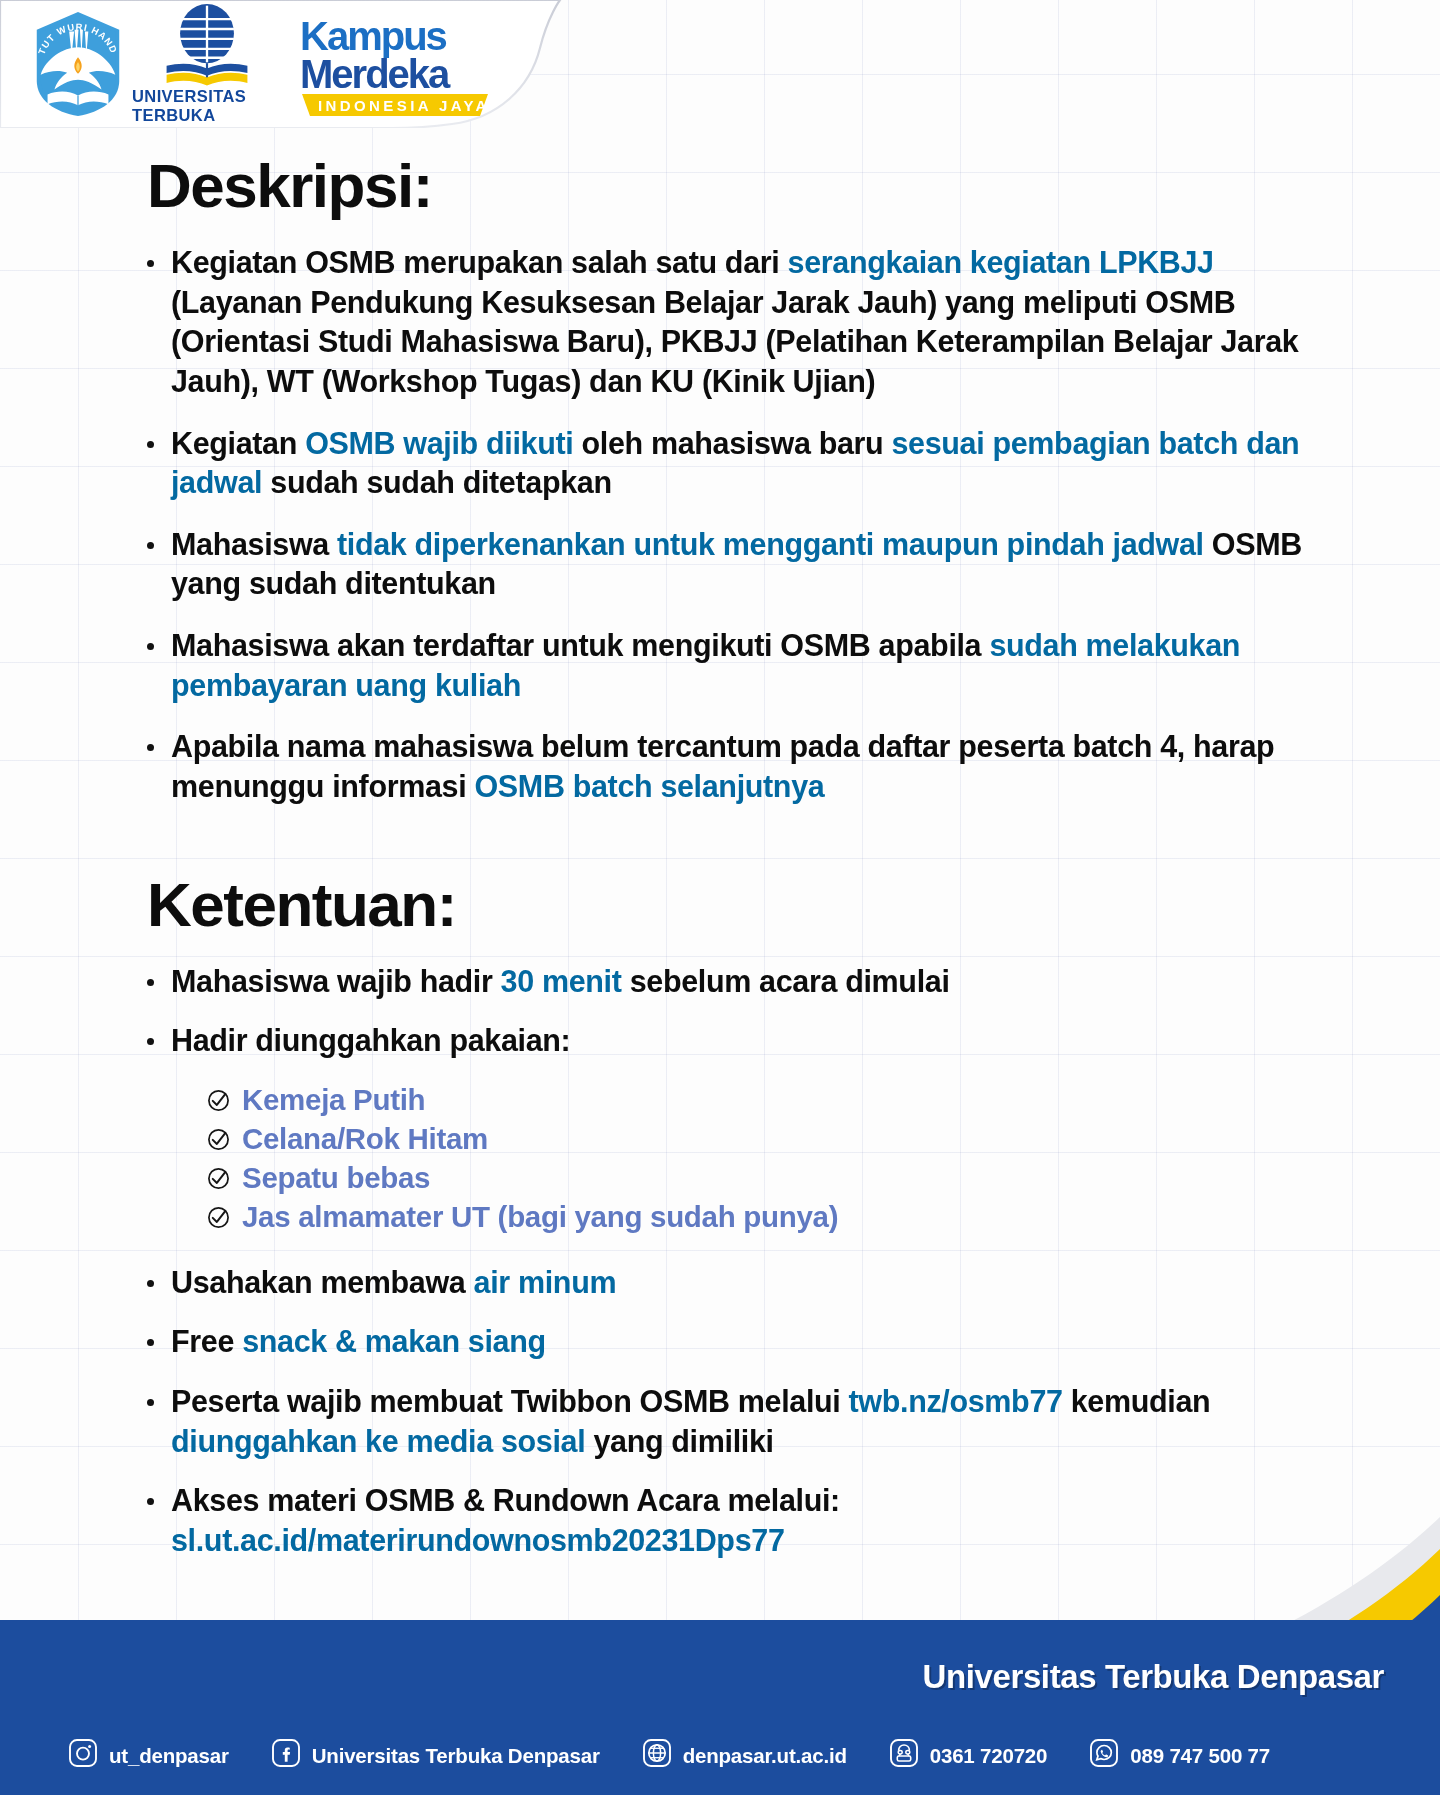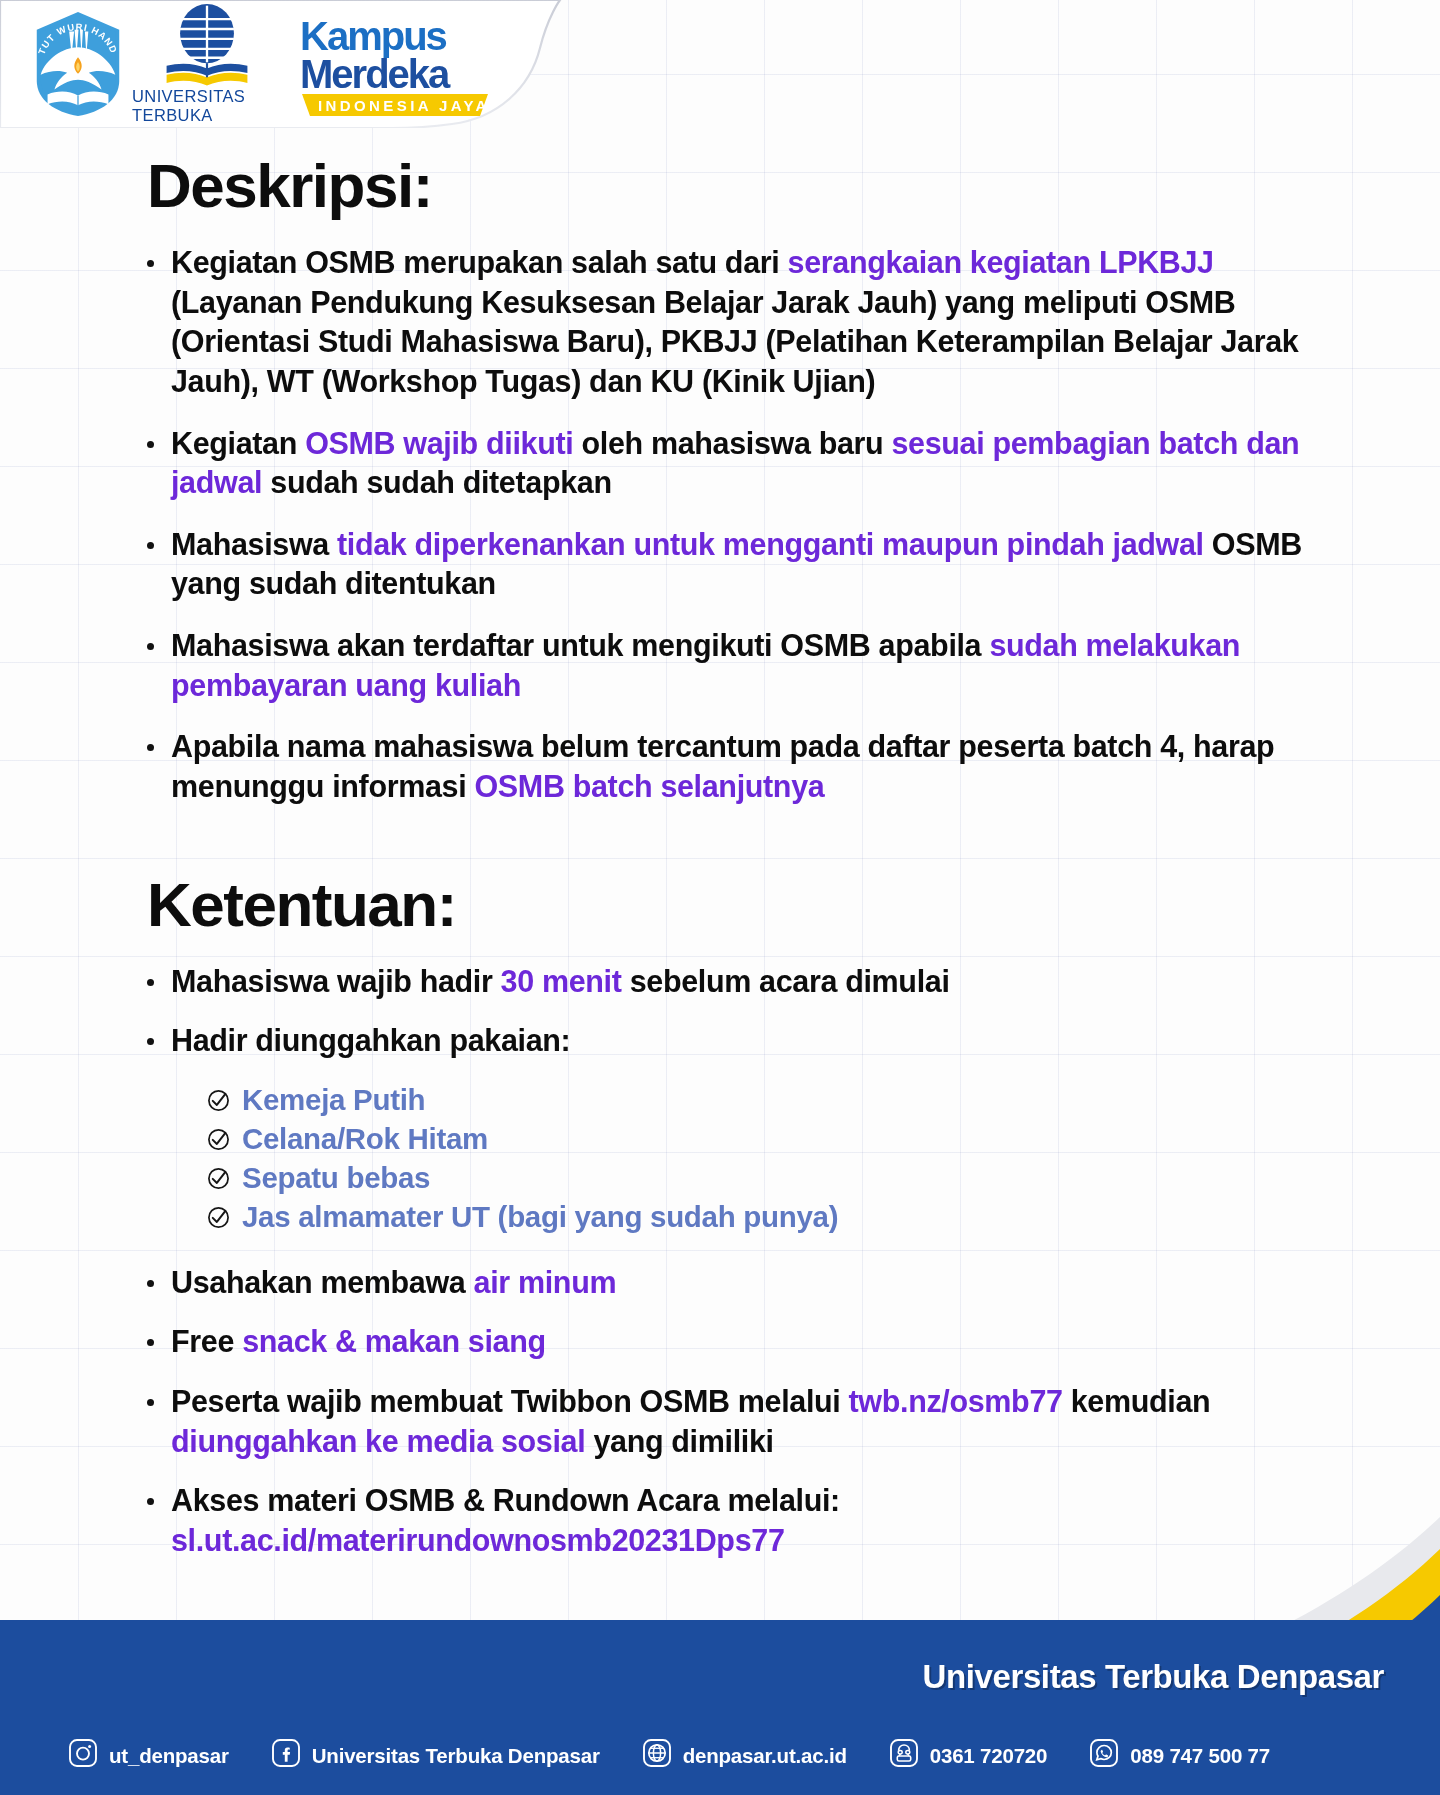--- a/index.html
+++ b/index.html
@@ -34,21 +34,21 @@
   #header .logos{
     position:absolute; top:0; left:0;
     height:128px; display:flex; align-items:center; gap:0px;
     padding-left:24px;
   }
   .logo-block{ display:flex; flex-direction:column; align-items:center; justify-content:center; }
 
   .logo-tutwuri{ width:108px; height:112px; }
   .logo-ut{ width:150px; height:122px; display:flex; flex-direction:column; align-items:center; }
   .ut-name{
-    font-size:16.5px; font-weight:normal; color:#12479b; letter-spacing:.4px;
+    font-size:16.5px; font-weight:bold; color:#12479b; letter-spacing:.4px;
     margin-top:-4px;
   }
   .logo-km{ width:200px; height:112px; margin-left:14px; }
 
   
   #content{
     position:absolute; top:150px; left:9px; width:1440px;
     padding:0 120px 0 120px;
     z-index:4;
   }
@@ -75,21 +75,21 @@
     margin-bottom:20px;
   }
   ul.bullets > li::before{
     content:"";
     position:absolute;
     left:18px; top:17px;
     width:7px; height:7px;
     background:#111;
     border-radius:50%;
   }
-  .hl{ color:#6d28d9; }
+  .hl{ color:#0369a1; }
 
   
   ul.checklist{ list-style:none; margin:14px 0 26px 0; padding-left:78px; }
   ul.checklist li{
     font-size:29.5px; font-weight:bold; color:#5f79c2;
     line-height:1.32; letter-spacing:-.3px;
     display:flex; align-items:center; gap:12px;text-align:right;
   }
   .chk-icon{ flex:0 0 auto; width:23px; height:23px; display:inline-block; }
 

